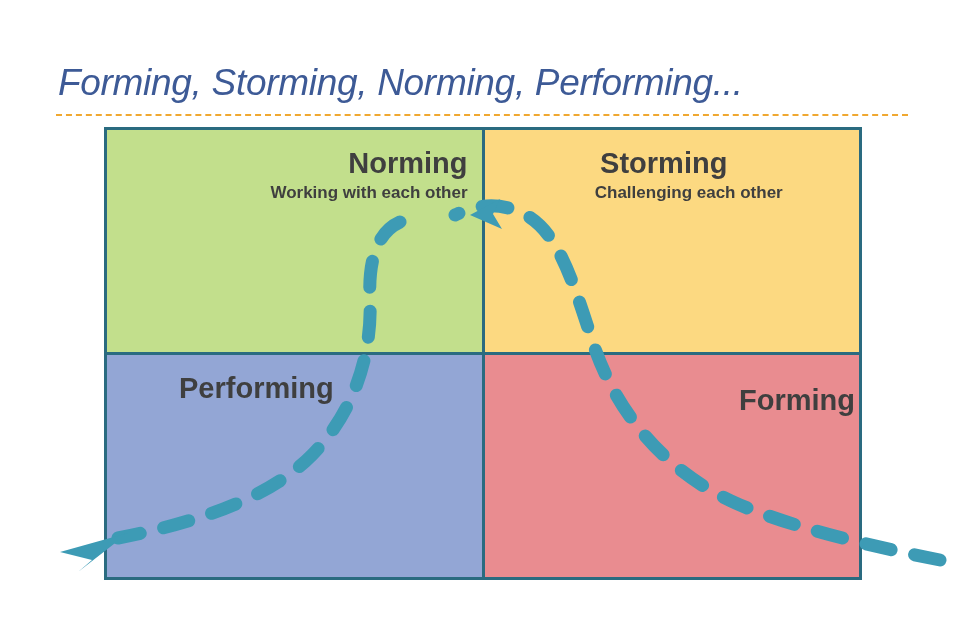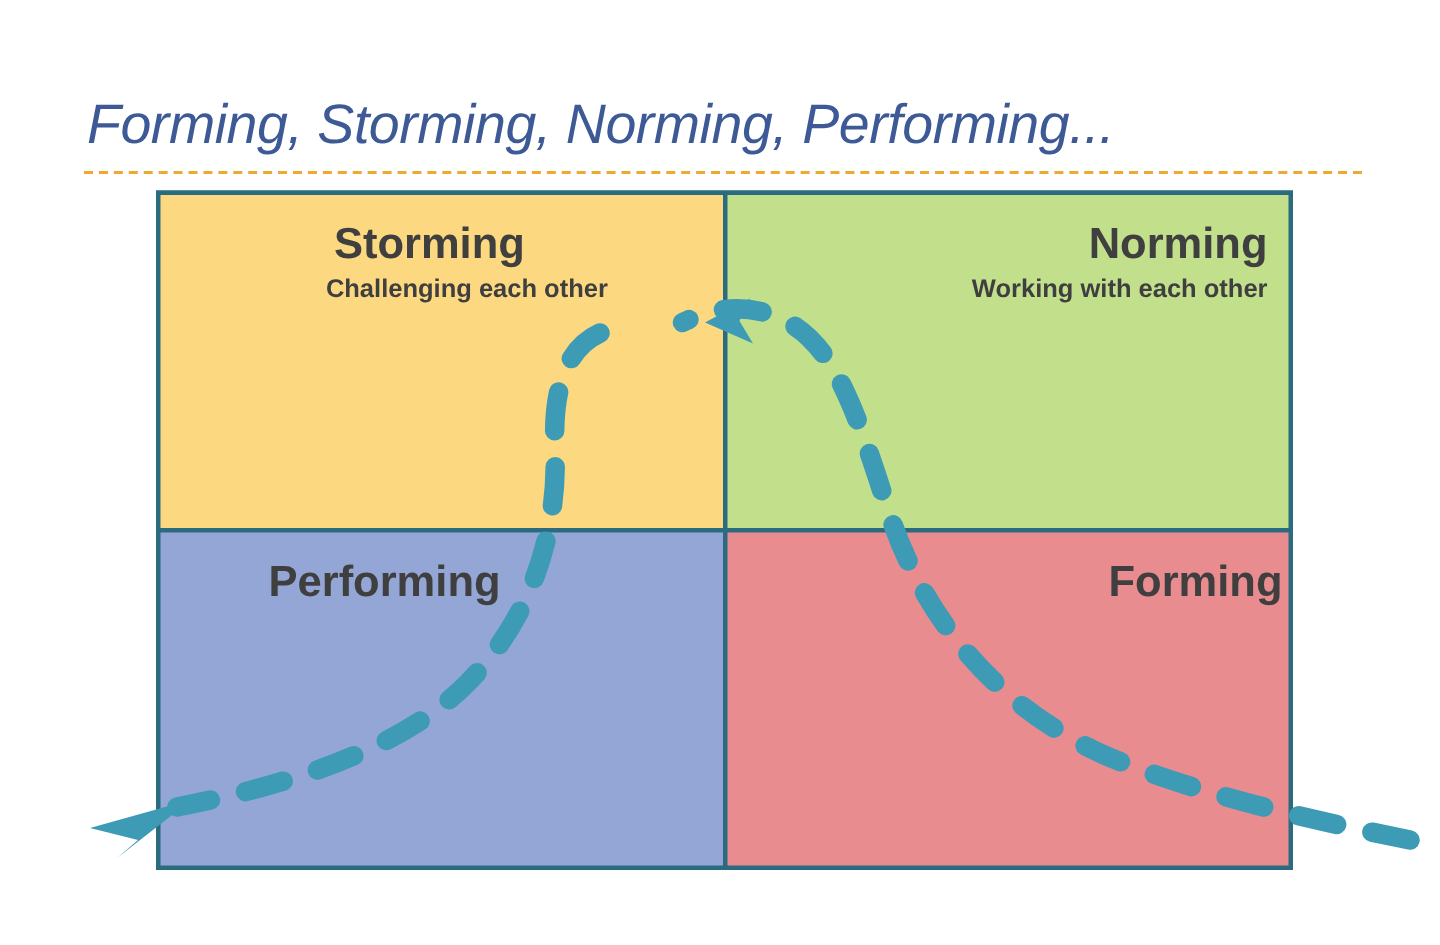--- a/index.html
+++ b/index.html
@@ -76,48 +76,48 @@
     font-weight: bold;
     color: #3f3f3f;
     line-height: 1.28;
     margin-top: 3px;
     white-space: pre-line;
   }
   
   .q-storming .q-title { margin-left: -16px; }
   .q-storming .q-sub   { margin-left: 34px; }
   .q-performing .q-title { margin-left: 18px; }
-  .q-forming .q-title  { margin-right: -10px; }
+  .q-forming .q-title  { margin-right: -10px; margin-top: 12px; }
 
   
   #arrow-layer {
     position: absolute;
     left: 0;
     top: 0;
     width: 960px;
     height: 630px;
     pointer-events: none;
   }
 </style>
 </head>
 <body>
 
 <div id="slide-title">Forming, Storming, Norming, Performing...</div>
 <div id="title-rule"></div>
 
 <div id="matrix">
 
+  <div class="quadrant q-norming">
+    <div class="q-title">Norming</div>
+    <div class="q-sub">Working with each other</div>
+  </div>
+
   <div class="quadrant q-storming">
     <div class="q-title">Storming</div>
     <div class="q-sub">Challenging each other</div>
-  </div>
-
-  <div class="quadrant q-norming">
-    <div class="q-title">Norming</div>
-    <div class="q-sub">Working with each other</div>
   </div>
 
   <div class="quadrant q-performing">
     <div class="q-title">Performing</div>
   </div>
 
   <div class="quadrant q-forming">
     <div class="q-title">Forming</div>
   </div>
 </div>

